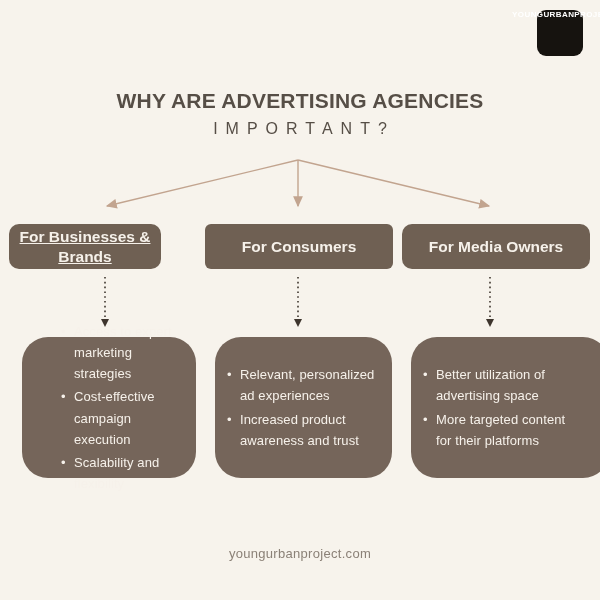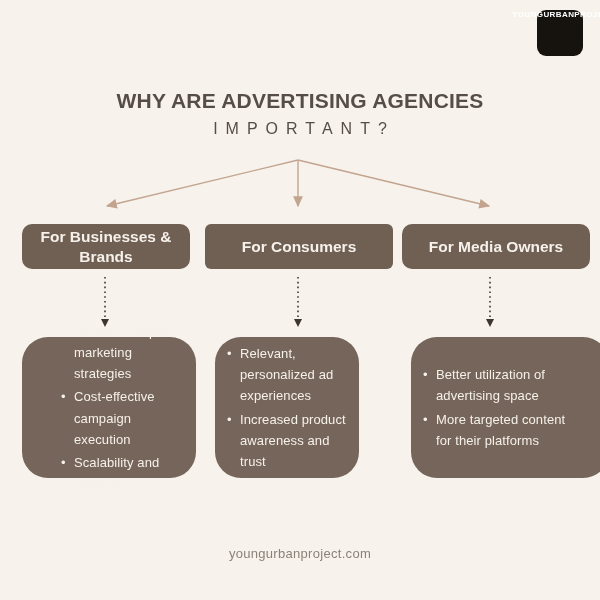--- a/index.html
+++ b/index.html
@@ -34,35 +34,35 @@
   .fan{position:absolute; left:0; top:154px; width:600px; height:62px; pointer-events:none;}
   .fan line{stroke:var(--arrow); stroke-width:1.4;}
   .fan .ah{fill:var(--arrow);}
   
   .hbox{
     position:absolute; top:224px; height:45px; border-radius:10px;
     background:var(--box); color:var(--box-text);
     display:flex; align-items:center; justify-content:center; text-align:center;
     font-weight:bold; font-size:15.5px; line-height:1.25; box-sizing:border-box;
   }
-  .hbox.b1{left:22px;  width:168px;}
+  .hbox.b1{left:9px;  width:152px;text-decoration:underline;}
   .hbox.b2{left:205px; width:188px;border-radius:6px;}
   .hbox.b3{left:402px; width:188px;}
   
   .dot-arrow{position:absolute; top:274px; width:12px; height:58px; pointer-events:none;}
   .dot-arrow.d1{left:99px;} .dot-arrow.d2{left:292px;} .dot-arrow.d3{left:484px;}
   .dot-arrow line{stroke:var(--dotted); stroke-width:1.6; stroke-dasharray:1.6 3.2;}
   .dot-arrow polygon{fill:var(--dotted);}
   
   .panel{
     position:absolute; top:337px; height:141px; border-radius:26px;
     background:var(--panel); display:flex; align-items:center; box-sizing:border-box;
   }
   .panel.p1{left:22px;  width:174px;}
-  .panel.p2{left:215px; width:144px;}
+  .panel.p2{left:215px; width:177px;}
   .panel.p3{left:411px; width:198px;}
   .panel ul{
     margin:0; list-style:none; color:var(--box-text);
     font-size:13px; line-height:1.62; letter-spacing:.1px;
   }
   .panel.p1 ul{padding:0 21px 0 12px;margin-left:27px;}
   .panel.p2 ul{padding:0 12px 0 12px;}
   .panel.p3 ul{padding:0 31px 0 12px;}
   .panel li{position:relative; padding-left:13px; margin:2px 0;}
   .panel li::before{content:"\2022"; position:absolute; left:0; top:0;}

